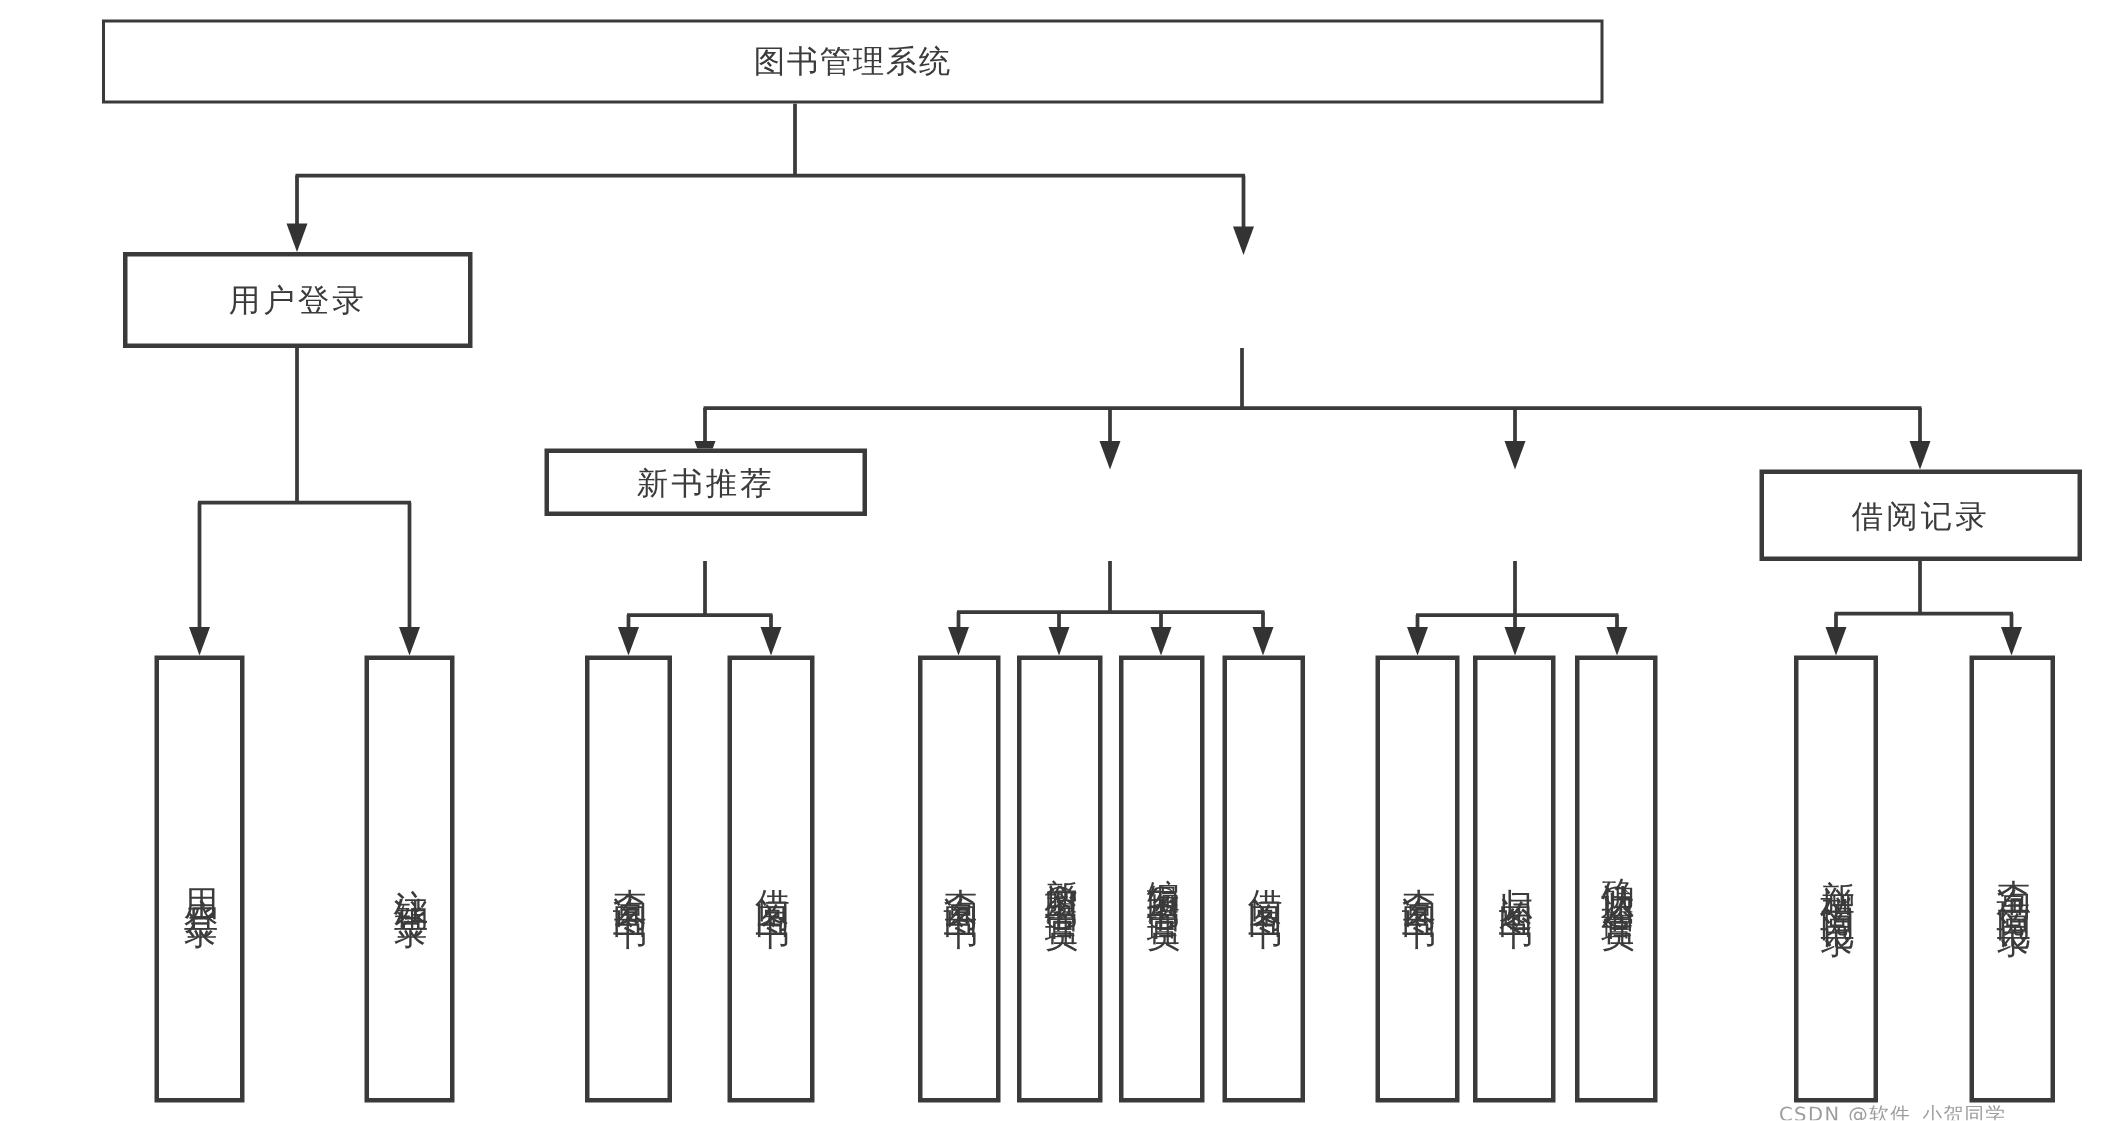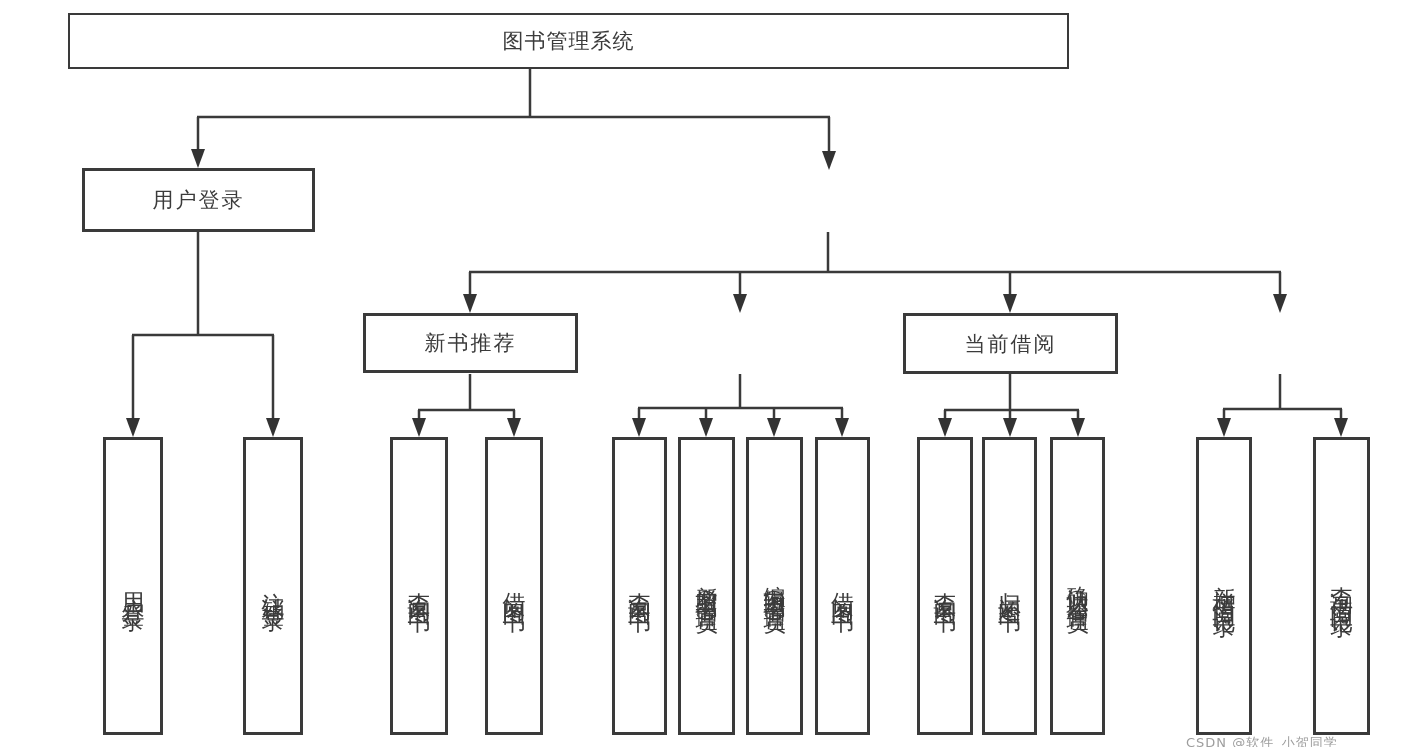--- a/index.html
+++ b/index.html
@@ -92,22 +92,22 @@
     <line x1="1224" y1="409" x2="1224" y2="421"></line>
     <polygon points="1217,418 1231,418 1224,437"></polygon>
     <line x1="1341" y1="409" x2="1341" y2="421"></line>
     <polygon points="1334,418 1348,418 1341,437"></polygon>
   </svg>
 
   <div class="node root" style="left:22px;top:13px;width:1001px;height:56px;margin-left:46px;">图书管理系统</div>
 
   <div class="node hbox" style="left:82px;top:168px;width:233px;height:64px;">用户登录</div>
 
-  <div class="node hbox" style="left:363px;top:313px;width:215px;height:60px;">新书推荐</div>
-  <div class="node hbox" style="left:903px;top:313px;width:215px;height:61px;">当前借阅</div>
+  <div class="node hbox" style="left:363px;top:299px;width:215px;height:45px;">新书推荐</div>
+  <div class="node hbox" style="left:1173px;top:313px;width:215px;height:61px;">借阅记录</div>
 
   <div class="node vbox" style="left:103px;top:437px;width:60px;height:298px;">
     <span>用户登录</span>
   </div>
   <div class="node vbox" style="left:243px;top:437px;width:60px;height:298px;">
     <span>注销登录</span>
   </div>
 
   <div class="node vbox" style="left:390px;top:437px;width:58px;height:298px;">
     <span>查询图书</span>

